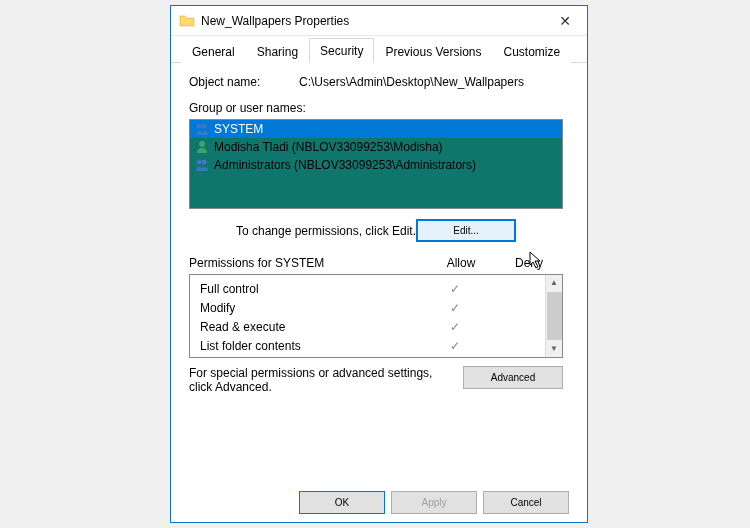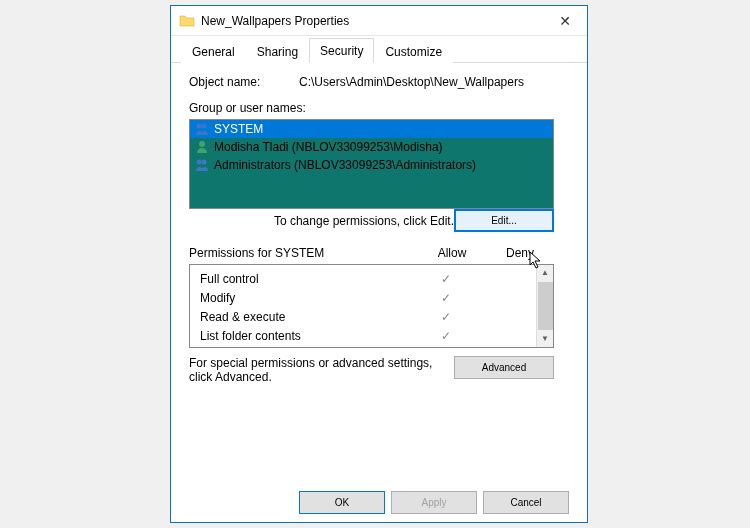--- a/index.html
+++ b/index.html
@@ -58,21 +58,21 @@
     position: relative;
     top: 1px;
     cursor: default;
   }
   .tab.active {
     border: 1px solid #d9d9d9;
     border-bottom: 1px solid #fff;
     background: #fff;
   }
   .content {
-    padding: 12px 33px 8px 18px;
+    padding: 12px 24px 8px 18px;
   }
   .row { display: flex; align-items: center; }
   .object-row { margin-bottom: 12px; }
   .object-row .label { width: 110px; }
   .groups-label { margin-bottom: 4px; }
   .groups-box {
     border: 1px solid #828790;
     height: 90px;
     background: #0f766e;
     overflow: hidden;
@@ -85,23 +85,24 @@
   }
   .group-item.selected {
     background: #0078d7;
     color: #fff;
   }
   .group-item .uicon {
     width: 16px; height: 16px;
     flex-shrink: 0;
   }
   .edit-row {
-    display: flex;
-    align-items: center;
-    justify-content: flex-end;
+    margin-top: 10px;
+    display: flex;
+    align-items: center;
+    justify-content: center;
   }
   .btn {
     min-width: 100px;
     height: 23px;
     background: #e1e1e1;
     border: 1px solid #adadad;
     font-family: inherit;
     font-size: 10px;
     cursor: default;
     display: inline-flex;
@@ -194,20 +195,21 @@
     <span class="title-text">New_Wallpapers Properties</span>
     <div class="close">
       <span>✕</span>
     </div>
   </div>
 
   <div class="tabs">
     <div class="tab">General</div>
     <div class="tab">Sharing</div>
     <div class="tab active">Security</div>
+    <div class="tab">Previous Versions</div>
     <div class="tab">Customize</div>
   </div>
 
   <div class="content">
 
     <div class="row object-row">
       <span class="label">Object name:</span>
       <span>C:\Users\Admin\Desktop\New_Wallpapers</span>
     </div>
 

